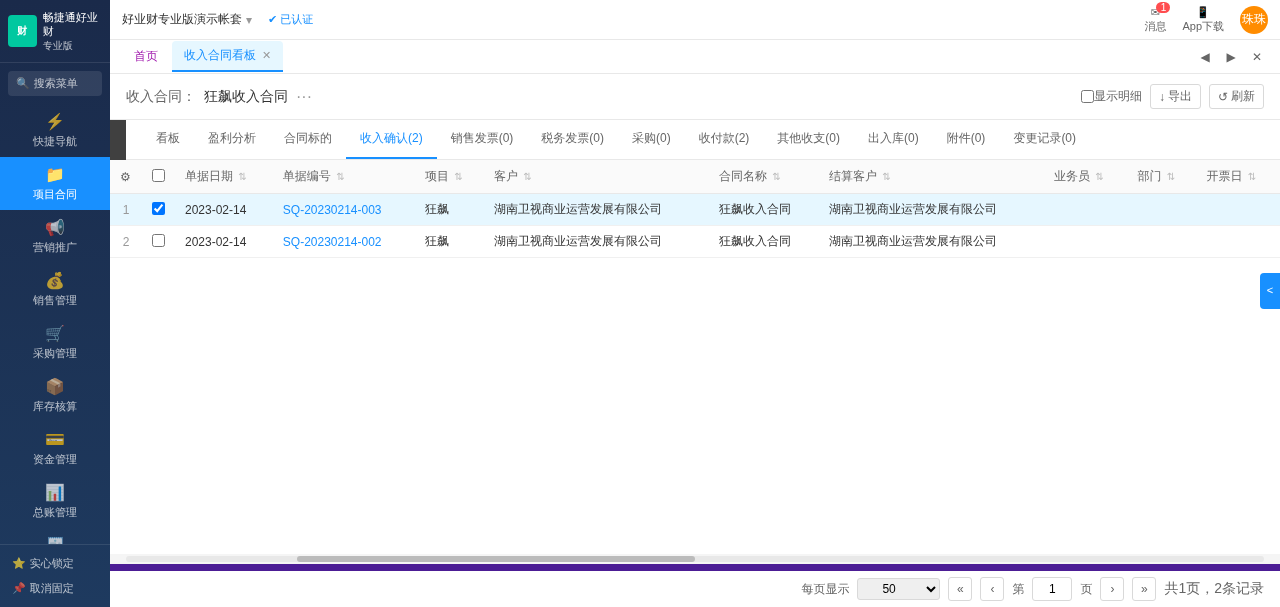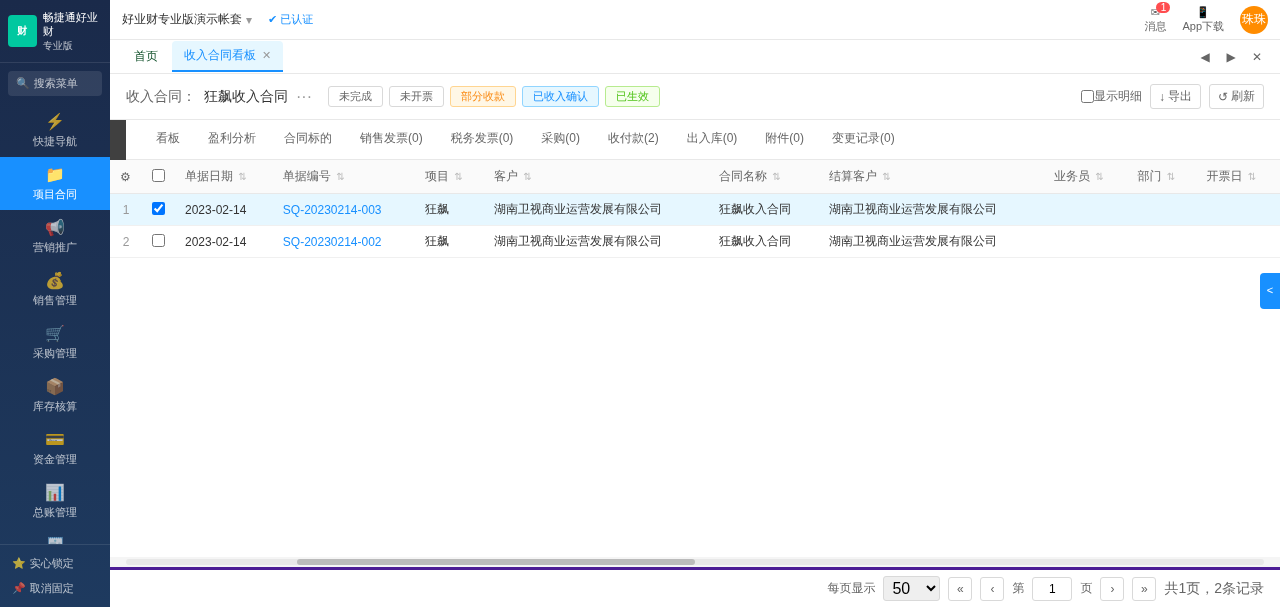--- a/index.html
+++ b/index.html
@@ -29,21 +29,21 @@
     .topbar-left { display: flex; align-items: center; gap: 16px; }
     .topbar-company { font-size: 12px; color: #333; display: flex; align-items: center; gap: 4px; }
     .topbar-verified { color: #1890ff; font-size: 11px; display: flex; align-items: center; gap: 3px; }
     .topbar-right { display: flex; align-items: center; gap: 16px; }
     .topbar-action { display: flex; flex-direction: column; align-items: center; font-size: 11px; color: #666; cursor: pointer; position: relative; }
     .topbar-badge { position: absolute; top: -4px; right: -4px; background: #ff4d4f; color: white; border-radius: 8px; padding: 0 4px; font-size: 10px; min-width: 14px; text-align: center; }
     .topbar-avatar { width: 28px; height: 28px; background: #ff8c00; border-radius: 50%; display: flex; align-items: center; justify-content: center; color: white; font-size: 12px; cursor: pointer; }
 
     
     .tabbar { background: white; height: 34px; display: flex; align-items: center; padding: 0 12px; border-bottom: 1px solid #e8e8e8; flex-shrink: 0; gap: 2px; }
-    .tabbar-item { padding: 6px 12px; font-size: 12px; color: #14532d; cursor: pointer; border-radius: 4px 4px 0 0; display: flex; align-items: center; gap: 6px; }
+    .tabbar-item { padding: 6px 12px; font-size: 12px; color: #a21caf; cursor: pointer; border-radius: 4px 4px 0 0; display: flex; align-items: center; gap: 6px; }
     .tabbar-item.active { background: #e6f7ff; color: #1890ff; border-bottom: 2px solid #1890ff; }
     .tabbar-close { font-size: 11px; color: #999; cursor: pointer; }
     .tabbar-controls { margin-left: auto; display: flex; gap: 4px; }
     .tabbar-btn { width: 22px; height: 22px; display: flex; align-items: center; justify-content: center; cursor: pointer; color: #666; border-radius: 3px; }
 
     
     .content { flex: 1; display: flex; flex-direction: column; overflow: hidden; background: #404040; }
 
     
     .contract-header { background: white; padding: 10px 16px; display: flex; align-items: center; gap: 8px; border-bottom: 1px solid #e8e8e8; flex-shrink: 0; }
@@ -73,23 +73,23 @@
     table th .sort-icon { color: #bbb; font-size: 10px; margin-left: 2px; }
     table td { padding: 7px 10px; border-bottom: 1px solid #f0f0f0; color: #333; white-space: nowrap; }
     table tr.row-selected { background: #e6f7ff; }
     .row-num { color: #999; text-align: center; }
     .link-text { color: #1890ff; cursor: pointer; text-decoration: none; }
 
     
     .table-footer { background: #fffbf0; padding: 8px 16px; border-top: 1px solid #e8e8e8; display: flex; align-items: center; flex-shrink: 0; }
 
     
-    .pagination { background: white; padding: 6px 16px; display: flex; align-items: center; justify-content: flex-end; gap: 8px; border-top: 3px solid #4c1d95; flex-shrink: 0; }
+    .pagination { background: white; padding: 6px 16px; display: flex; align-items: center; justify-content: flex-end; gap: 8px; border-top: 7px solid #4c1d95; flex-shrink: 0; }
     .page-size-label { font-size: 12px; color: #666; }
-    .page-size-select { border: 1px solid #d9d9d9; border-radius: 3px; padding: 2px 4px; font-size: 16px; }
+    .page-size-select { border: 1px solid #d9d9d9; border-radius: 3px; padding: 2px 20px; font-size: 12px; }
     .page-btn { width: 24px; height: 24px; border: 1px solid #d9d9d9; border-radius: 3px; display: flex; align-items: center; justify-content: center; cursor: pointer; background: white; color: #666; font-size: 12px; }
     .page-input { width: 40px; height: 24px; border: 1px solid #d9d9d9; border-radius: 3px; text-align: center; font-size: 12px; }
     .page-info { font-size: 14px; color: #666; }
 
     
     .hscroll { background: #f5f5f5; height: 10px; display: flex; align-items: center; padding: 0 16px; flex-shrink: 0; }
     .hscroll-track { flex: 1; height: 6px; background: #e8e8e8; border-radius: 3px; position: relative; }
     .hscroll-thumb { position: absolute; left: 15%; width: 35%; height: 6px; background: #bbb; border-radius: 3px; cursor: pointer; }
   </style>
 </head>
@@ -206,51 +206,46 @@
       <div class="tabbar-btn">✕</div>
     </div>
   </div>
 
   <div class="content">
 
     <div class="contract-header">
       <span style="font-size:14px;color:#666;">收入合同：</span>
       <span style="font-size:14px;font-weight:500;color:#333;">狂飙收入合同</span>
       <span class="contract-more">···</span>
-      <div style="display:flex;gap:6px;align-items:center;margin-left:8px;">
-        <button class="status-btn incomplete">未完成</button>
-        <button class="status-btn incomplete">未开票</button>
-        <button class="status-btn partial">部分收款</button>
-        <button class="status-btn confirmed">已收入确认</button>
-        <button class="status-btn active">已生效</button>
-      </div>
       <div class="header-actions">
         <label class="checkbox-label">
           <input type="checkbox" style="">
           <span>显示明细</span>
         </label>
         <div class="header-action-btn">
           <span>↓</span>
           <span>导出</span>
         </div>
         <div class="header-action-btn">
           <span>↺</span>
           <span>刷新</span>
         </div>
       </div>
     </div>
 
     <div class="subtabs">
       <div class="subtab"><span>看板</span></div>
       <div class="subtab"><span>盈利分析</span></div>
       <div class="subtab"><span>合同标的</span></div>
+      <div class="subtab active"><span>收入确认(2)</span></div>
       <div class="subtab"><span>销售发票</span>(0)</div>
       <div class="subtab"><span>税务发票</span>(0)</div>
       <div class="subtab"><span>采购</span>(0)</div>
       <div class="subtab"><span>收付款(2)</span></div>
+      <div class="subtab"><span>其他收支</span>(0)</div>
       <div class="subtab"><span>出入库</span>(0)</div>
       <div class="subtab"><span>附件</span>(0)</div>
       <div class="subtab"><span>变更记录</span>(0)</div>
     </div>
 
     <div class="table-wrapper">
       <table>
         <thead>
           <tr>
             <th style="width:32px;">

